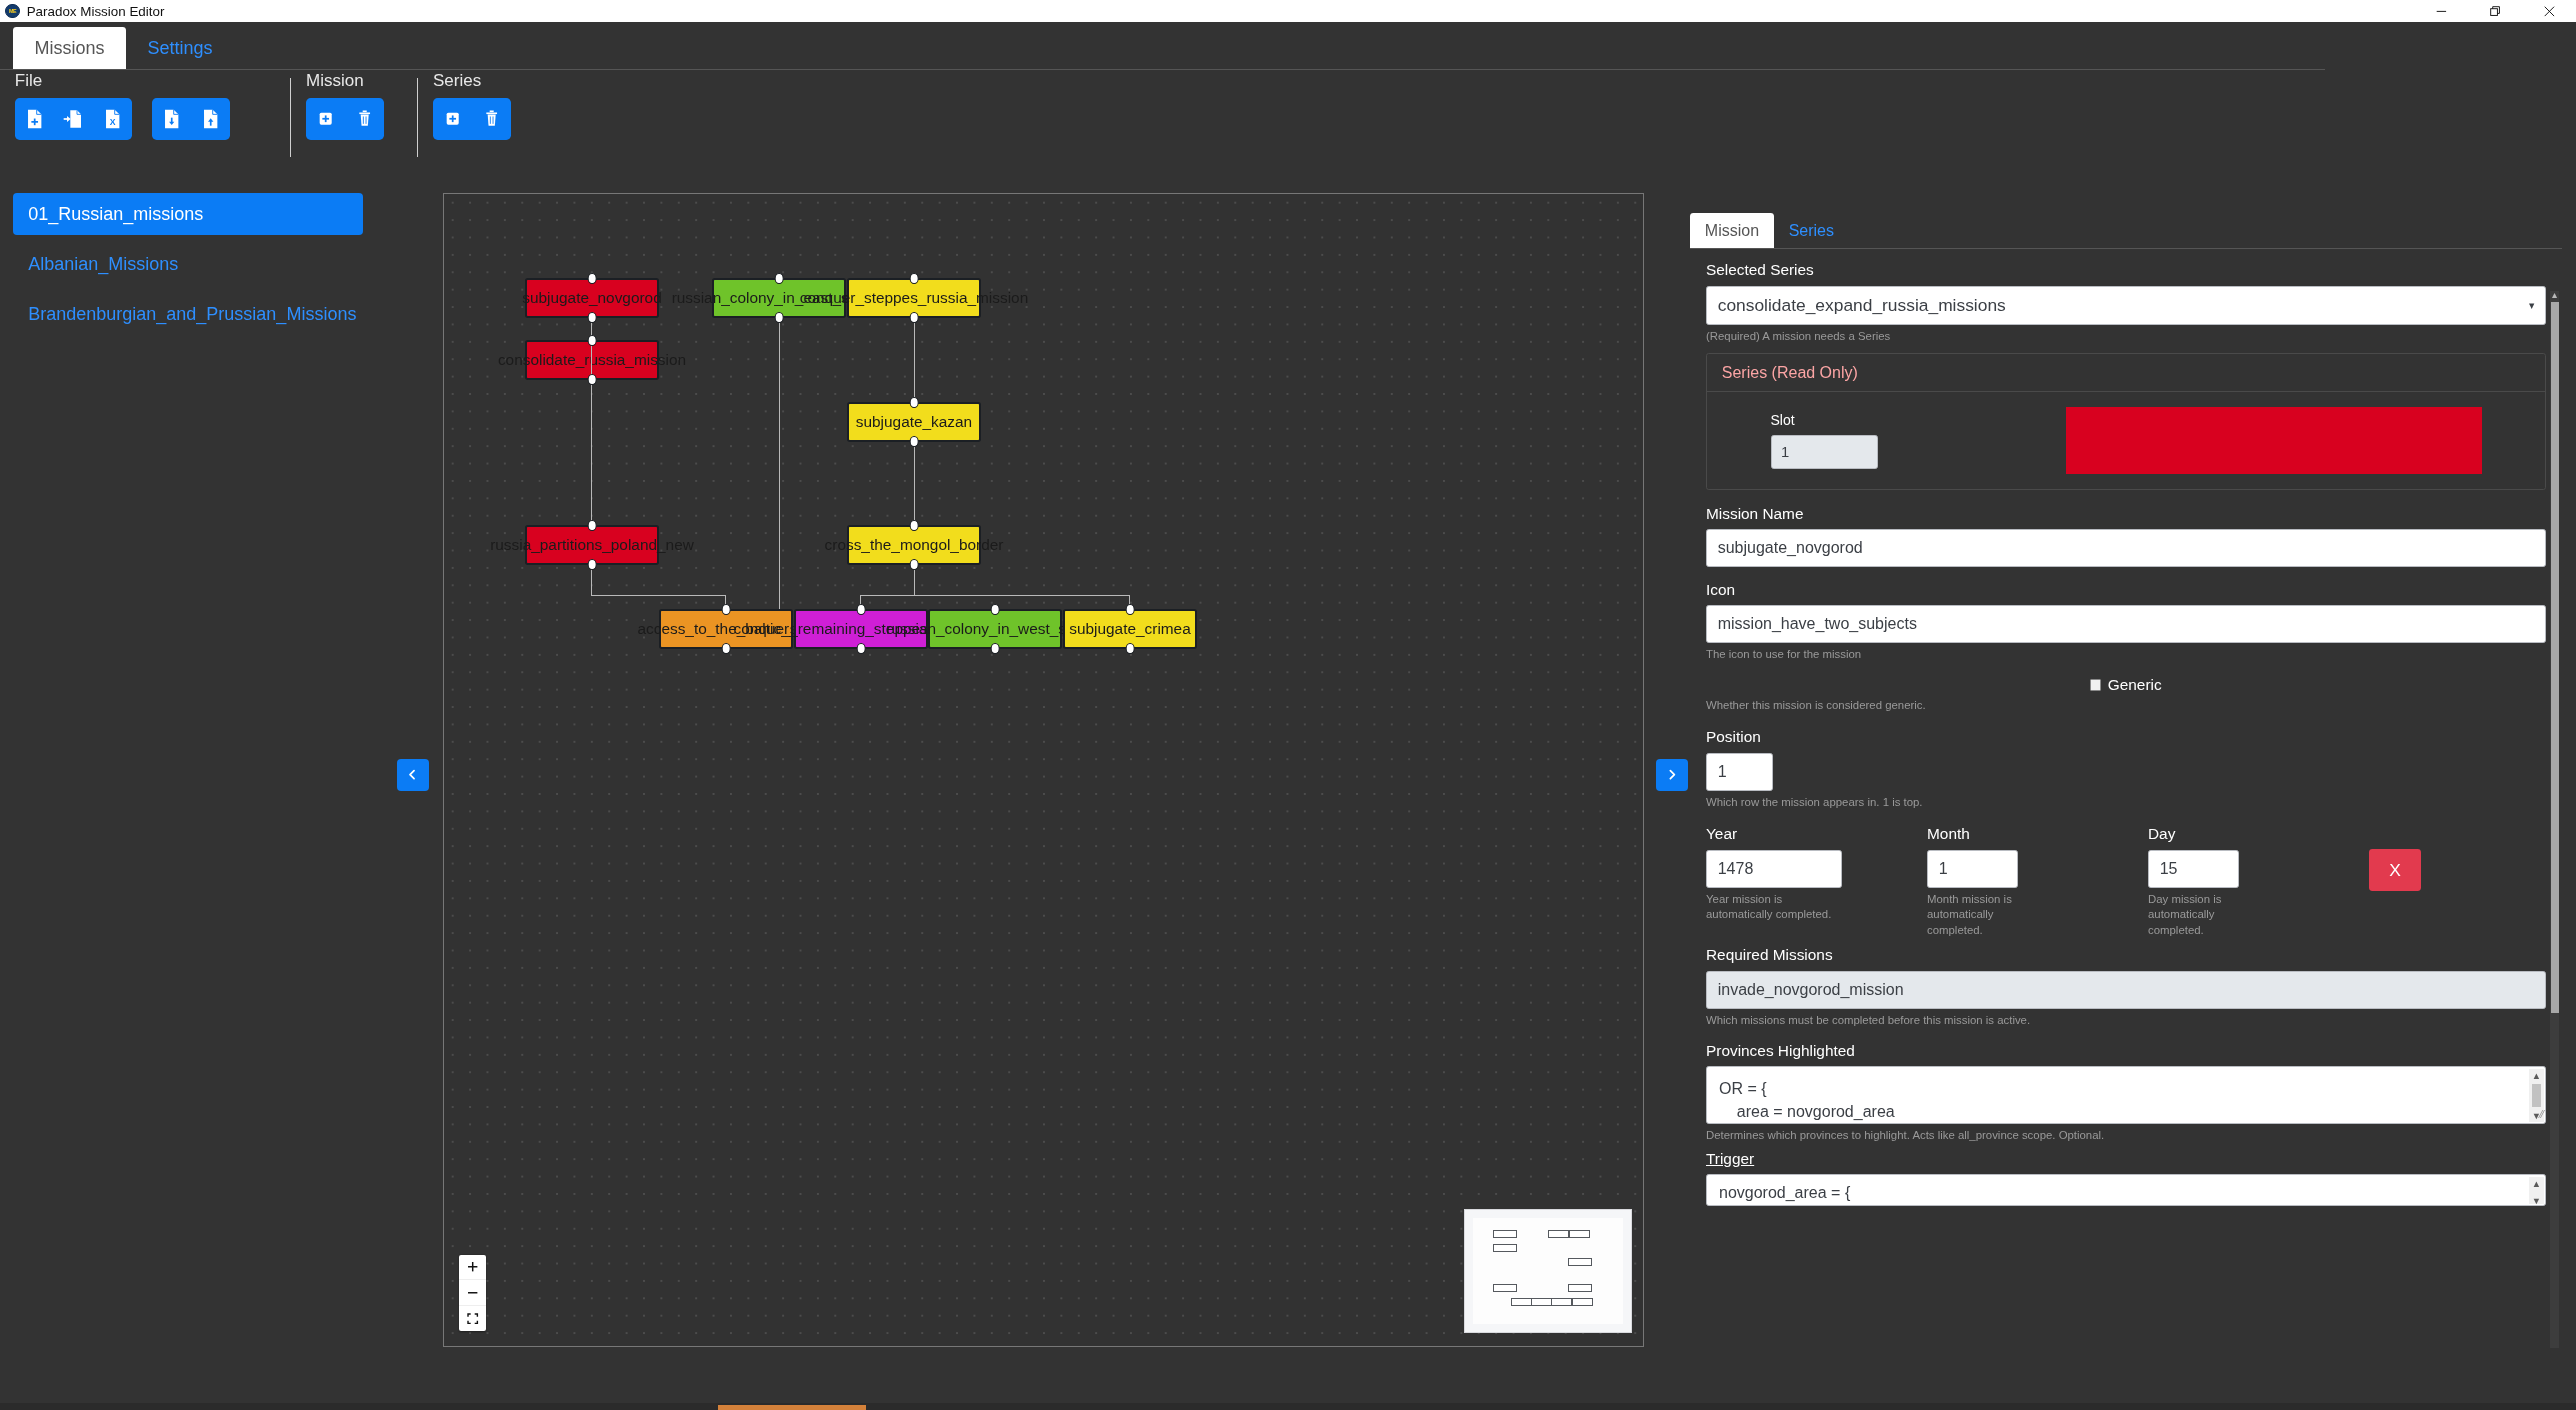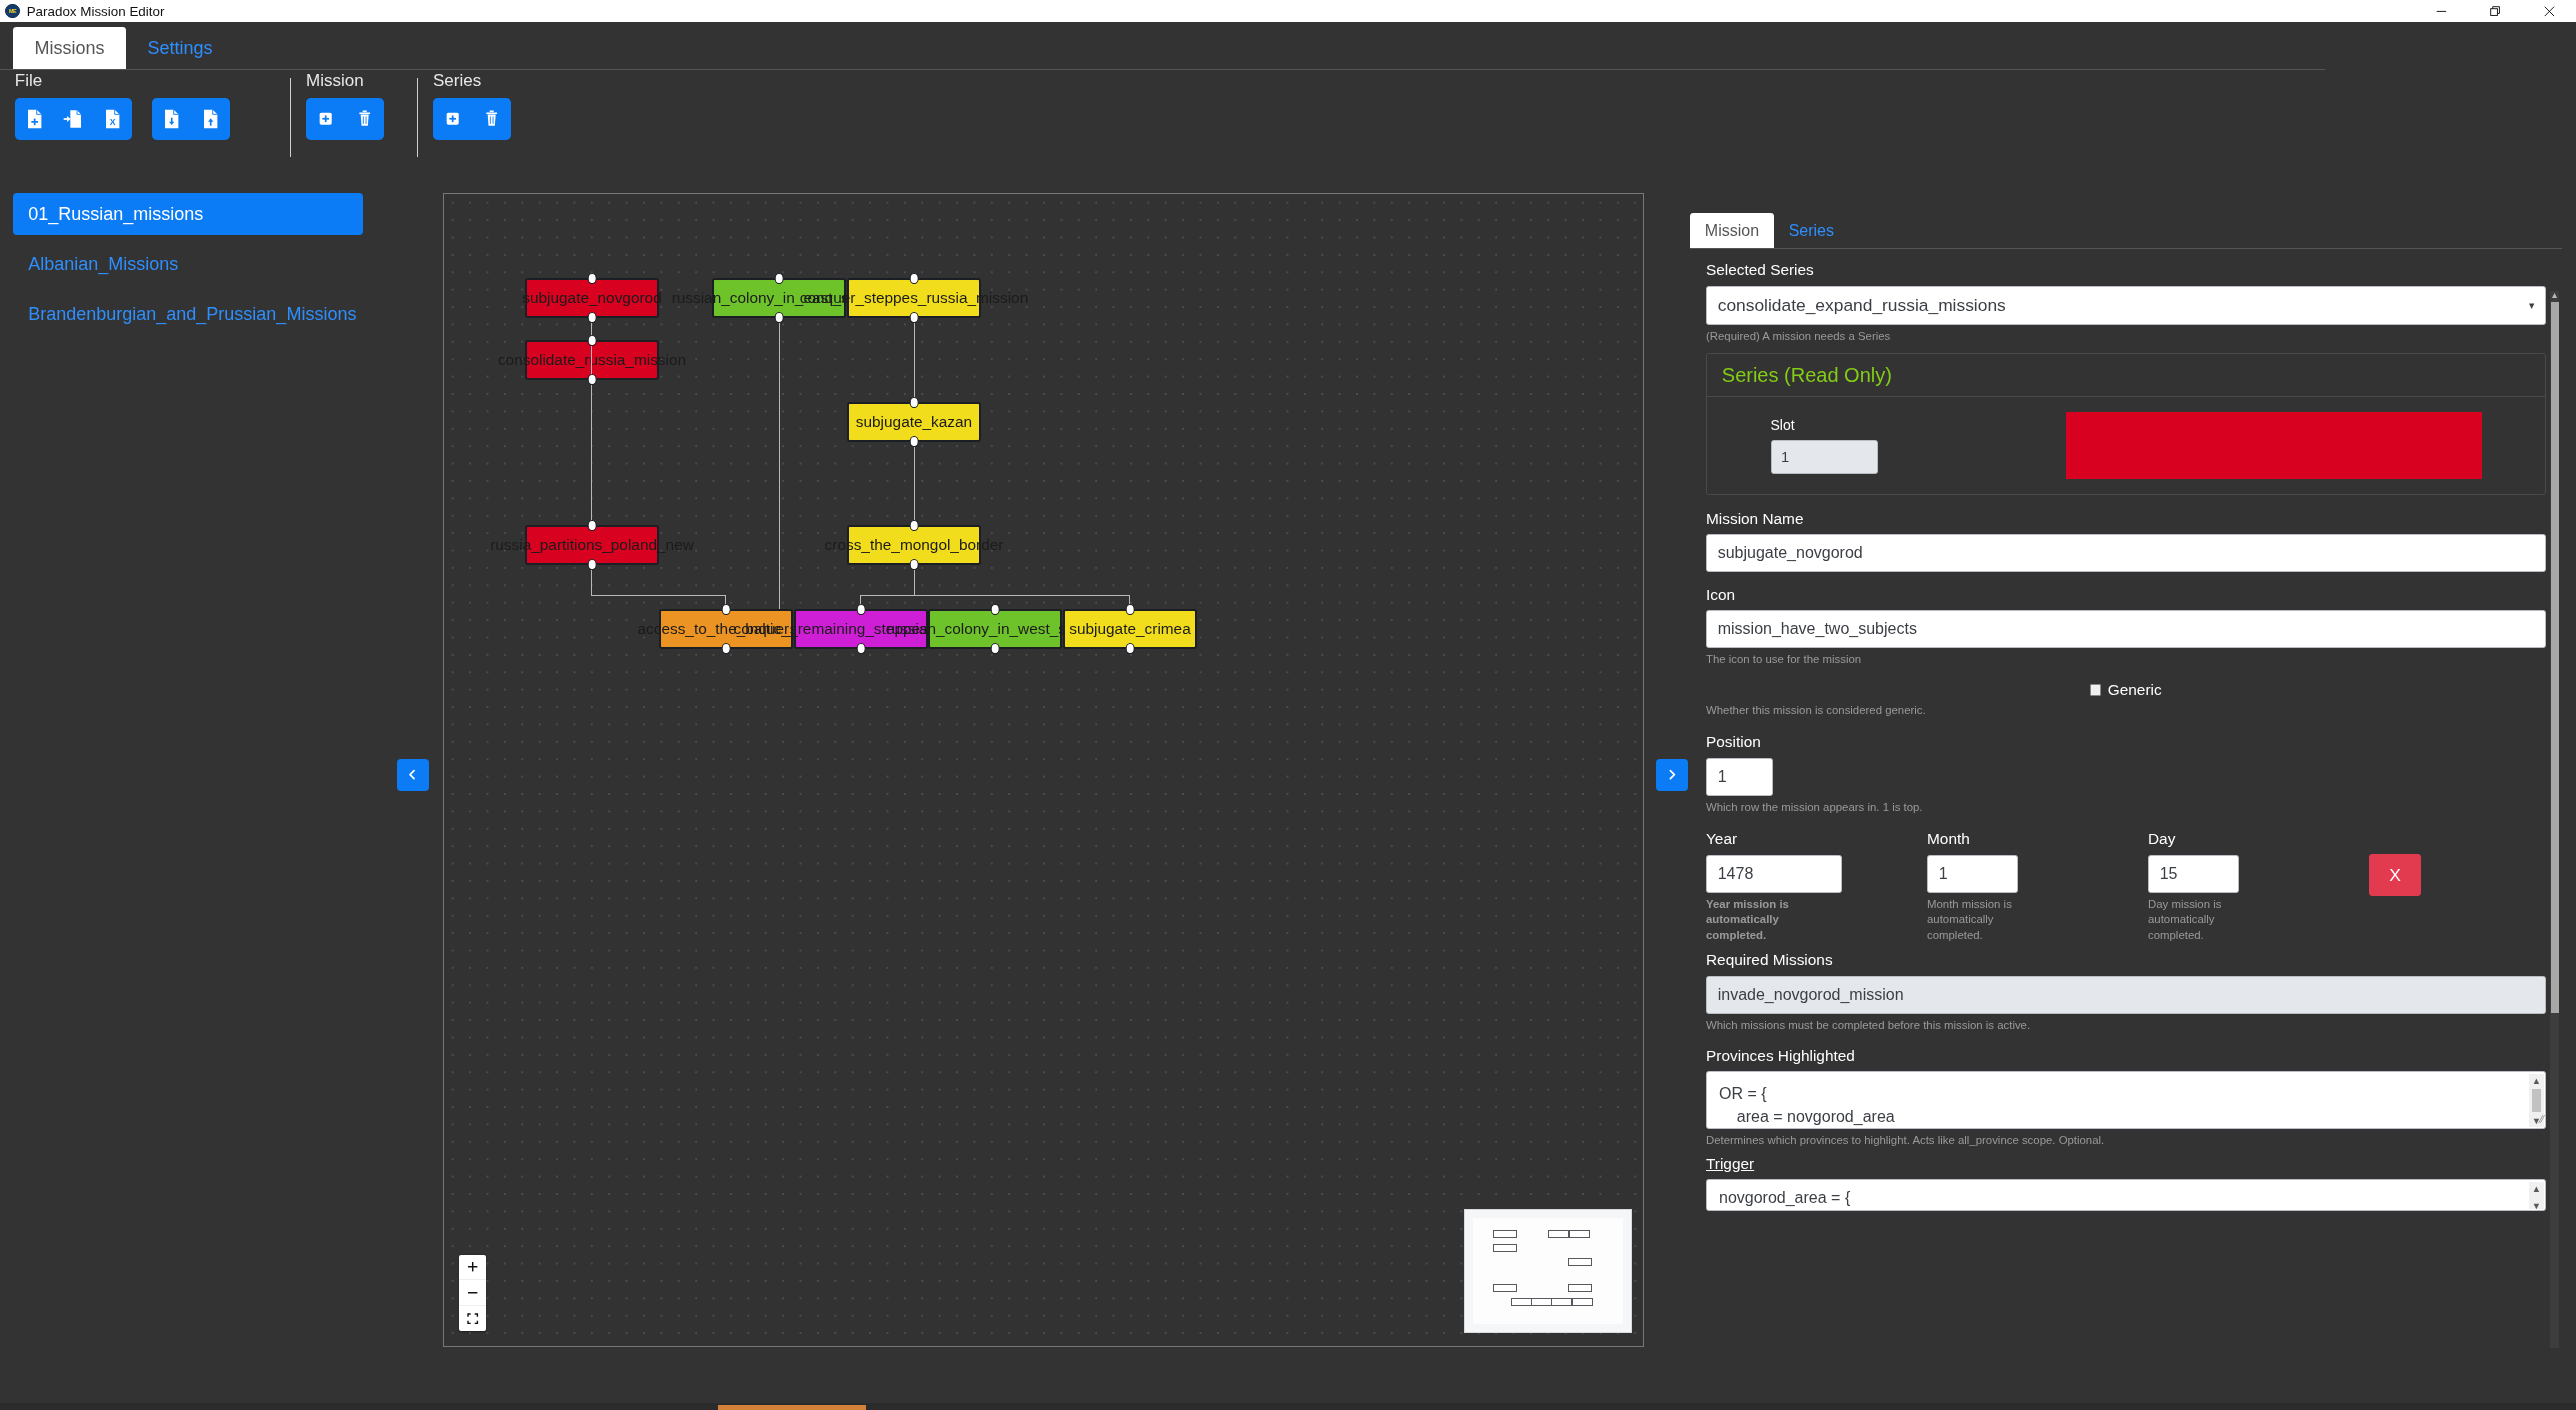--- a/index.html
+++ b/index.html
@@ -169,21 +169,21 @@
   .txtinput.readonly { background: #e4e8ec; color: #3b3f45; }
   .select {
     width: 100%; height: 39px; background: #ffffff; border: 0.7px solid #b9bcc2;
     border-radius: 2.7px; font-size: 17.4px; color: #3b3f45;
     padding: 0 10.7px; display: flex; align-items: center; justify-content: space-between;
   }
   .caret { font-size: 10.7px; color: #3b3f45; }
 
   .series-box { border: 0.7px solid #4a4a4a; border-radius: 2.7px; margin-top: 9.4px; }
   .series-hdr {
-    padding: 9.4px 14.8px; font-size: 20px; color: #84cc16;
+    padding: 9.4px 14.8px; font-size: 16px; color: #fca5a5;
     border-bottom: 0.7px solid #4a4a4a;
   }
   .series-body { padding: 14.8px; display: flex; align-items: center; justify-content: center; }
   .slot-col { width: 174px; }
   .slot-input {
     width: 107px; height: 34px; background: #e4e8ec; border: 0.7px solid #b9bcc2;
     border-radius: 2.7px; font-size: 14.8px; color: #3b3f45; padding: 0 9.4px;
     display: flex; align-items: center;
   }
   .color-swatch { width: 416px; height: 67px; margin-left: 121px; }
@@ -551,21 +551,21 @@
       <div class="fld-hint">Whether this mission is considered generic.</div>
 
       <div class="fld-label" style="margin-top:14.8px;">Position</div>
       <div class="txtinput" style="width:67px;">1</div>
       <div class="fld-hint">Which row the mission appears in. 1 is top.</div>
 
       <div class="ymd-row" style="margin-top:14.8px;">
         <div class="ymd-col">
           <div class="fld-label">Year</div>
           <div class="ymd-input w-year">1478</div>
-          <div class="fld-hint" style="width:134px;font-weight:bold;">Year mission is automatically completed.</div>
+          <div class="fld-hint" style="width:134px;">Year mission is automatically completed.</div>
         </div>
         <div class="ymd-col">
           <div class="fld-label">Month</div>
           <div class="ymd-input w-month">1</div>
           <div class="fld-hint" style="width:91px;">Month mission is automatically completed.</div>
         </div>
         <div class="ymd-col">
           <div class="fld-label">Day</div>
           <div class="ymd-input w-day">15</div>
           <div class="fld-hint" style="width:91px;">Day mission is automatically completed.</div>

